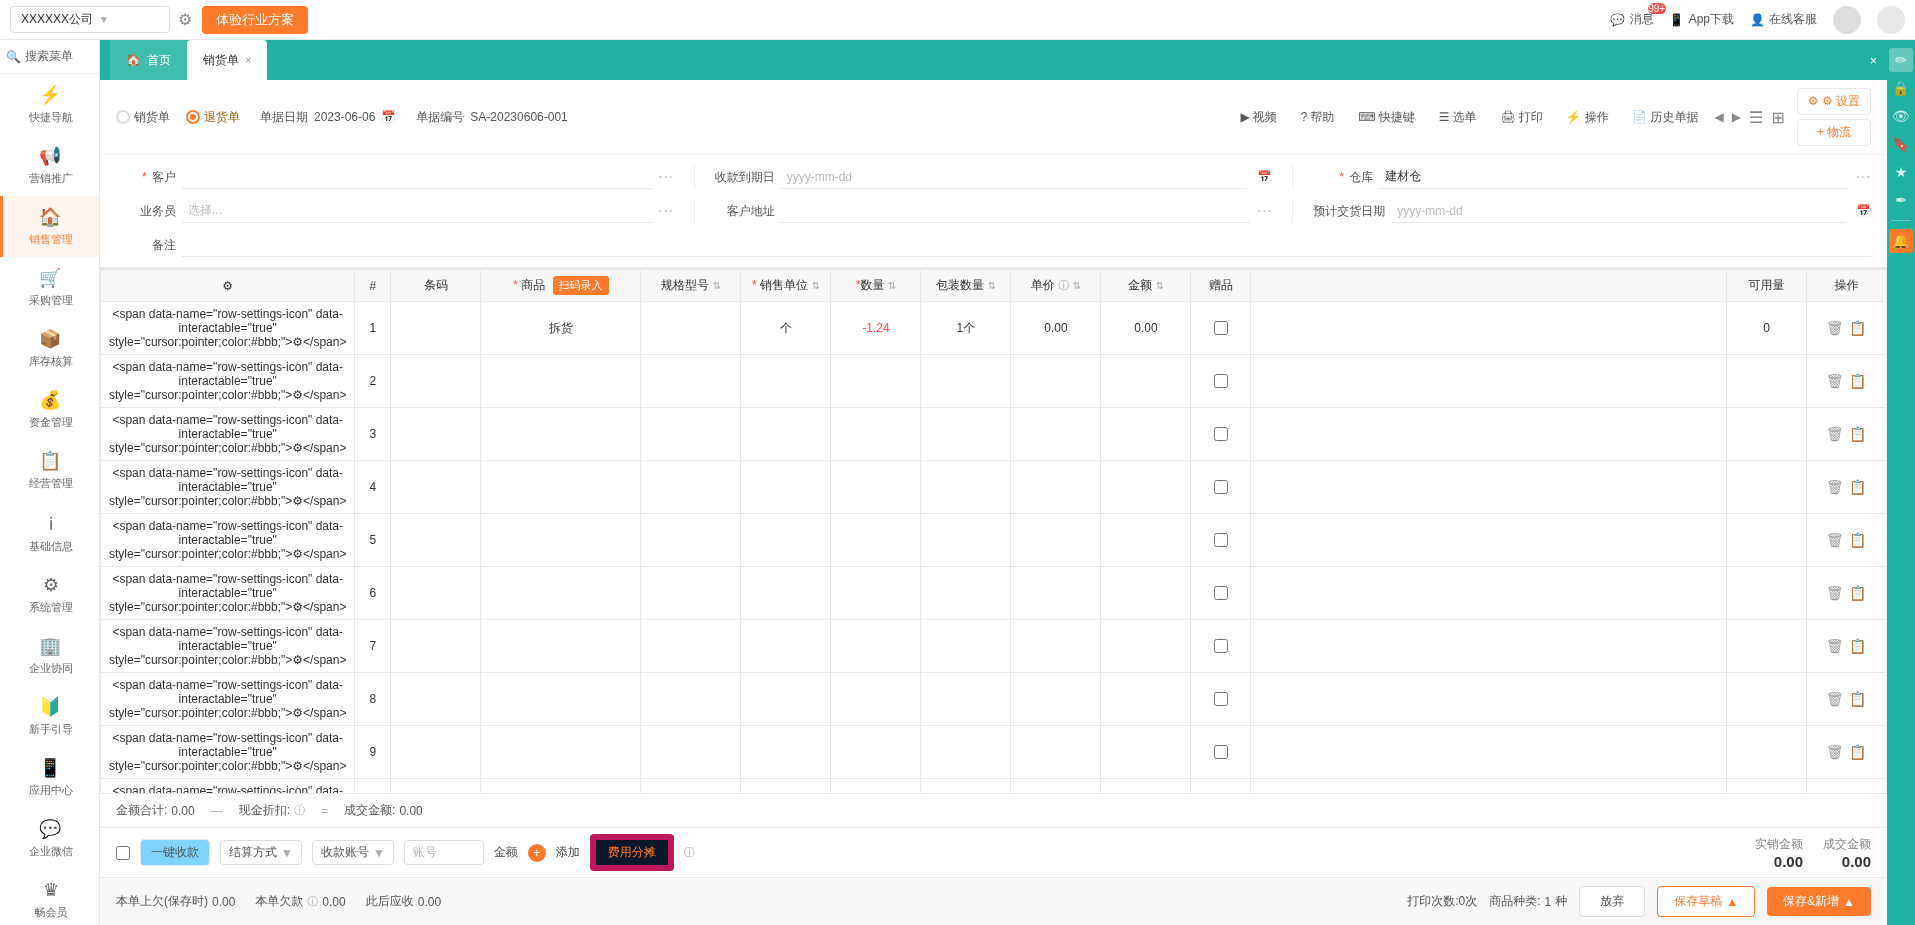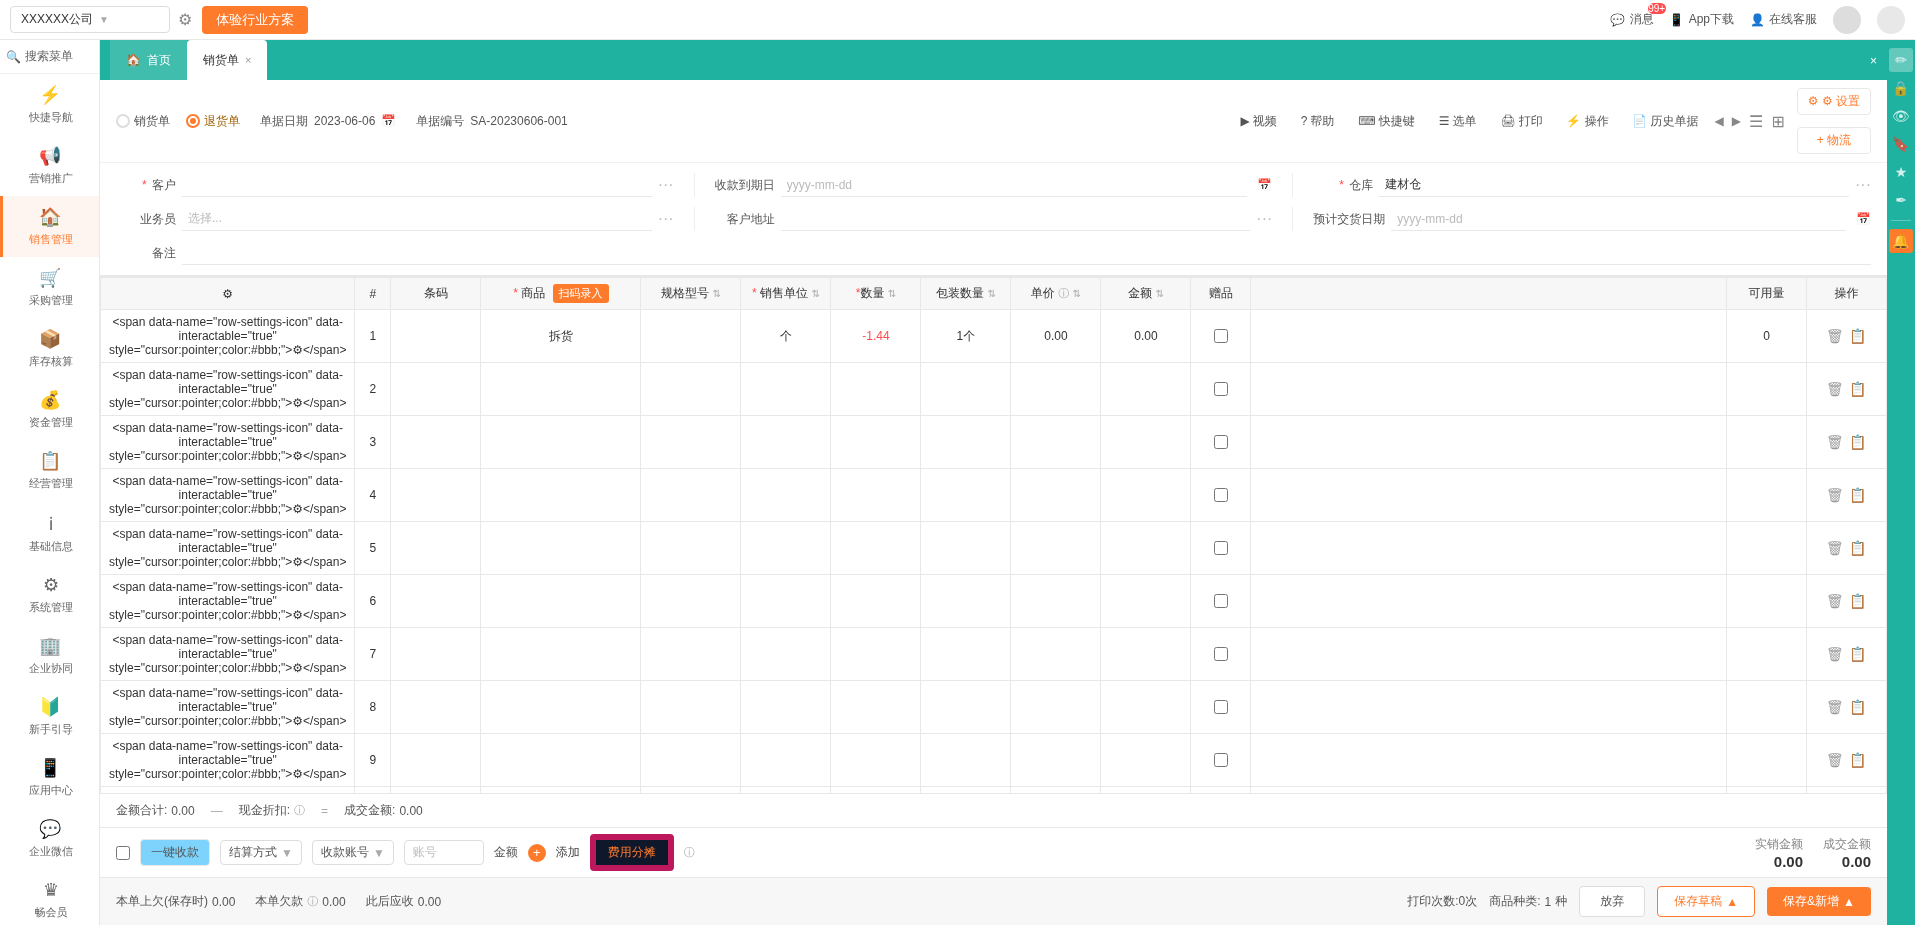--- a/index.html
+++ b/index.html
@@ -103,21 +103,21 @@
       display: flex; align-items: center; gap: 3px;
       cursor: pointer; color: #555; padding: 3px 8px;
       border: none; background: none; font-size: 12px;
     }
     .settings-btn {
       background: #fff; border: 1px solid #e8e8e8; border-radius: 4px;
       color: #ff7b2c; padding: 4px 10px; cursor: pointer;
     }
     .logistics-btn {
       background: #fff; border: 1px solid #e8e8e8; border-radius: 4px;
-      color: #ff7b2c; padding: 4px 10px; cursor: pointer; margin-top: 8px;
+      color: #ff7b2c; padding: 4px 10px; cursor: pointer;
     }
     .form-fields { padding: 10px 16px; display: flex; flex-direction: column; gap: 10px; }
     .form-row { display: flex; align-items: center; gap: 0; }
     .form-field {
       display: flex; align-items: center; gap: 6px; flex: 1;
     }
     .field-label { color: #555; white-space: nowrap; min-width: 60px; text-align: right; }
     .field-required { color: #ff4d4f; margin-right: 2px; }
     .field-input {
       flex: 1; border-bottom: 1px solid #e8e8e8;
@@ -505,21 +505,21 @@
           </tr>
         </thead>
         <tbody id="table-body">
         <tr>
               <td style="text-align: center;">&lt;span data-name="row-settings-icon" data-interactable="true" style="cursor:pointer;color:#bbb;"&gt;⚙&lt;/span&gt;</td>
               <td>1</td>
               <td></td>
               <td>拆货</td>
               <td></td>
               <td>个</td>
-              <td style="color: rgb(255, 77, 79);">-1.44</td>
+              <td style="color: rgb(255, 77, 79);">-1.24</td>
               <td>1个</td>
               <td>0.00</td>
               <td>0.00</td>
               <td>
                 <div class="checkbox-cell">
                   <input type="checkbox" style="">
                 </div>
               </td>
               <td style="min-width: 400px;"></td>
               <td>0</td>

